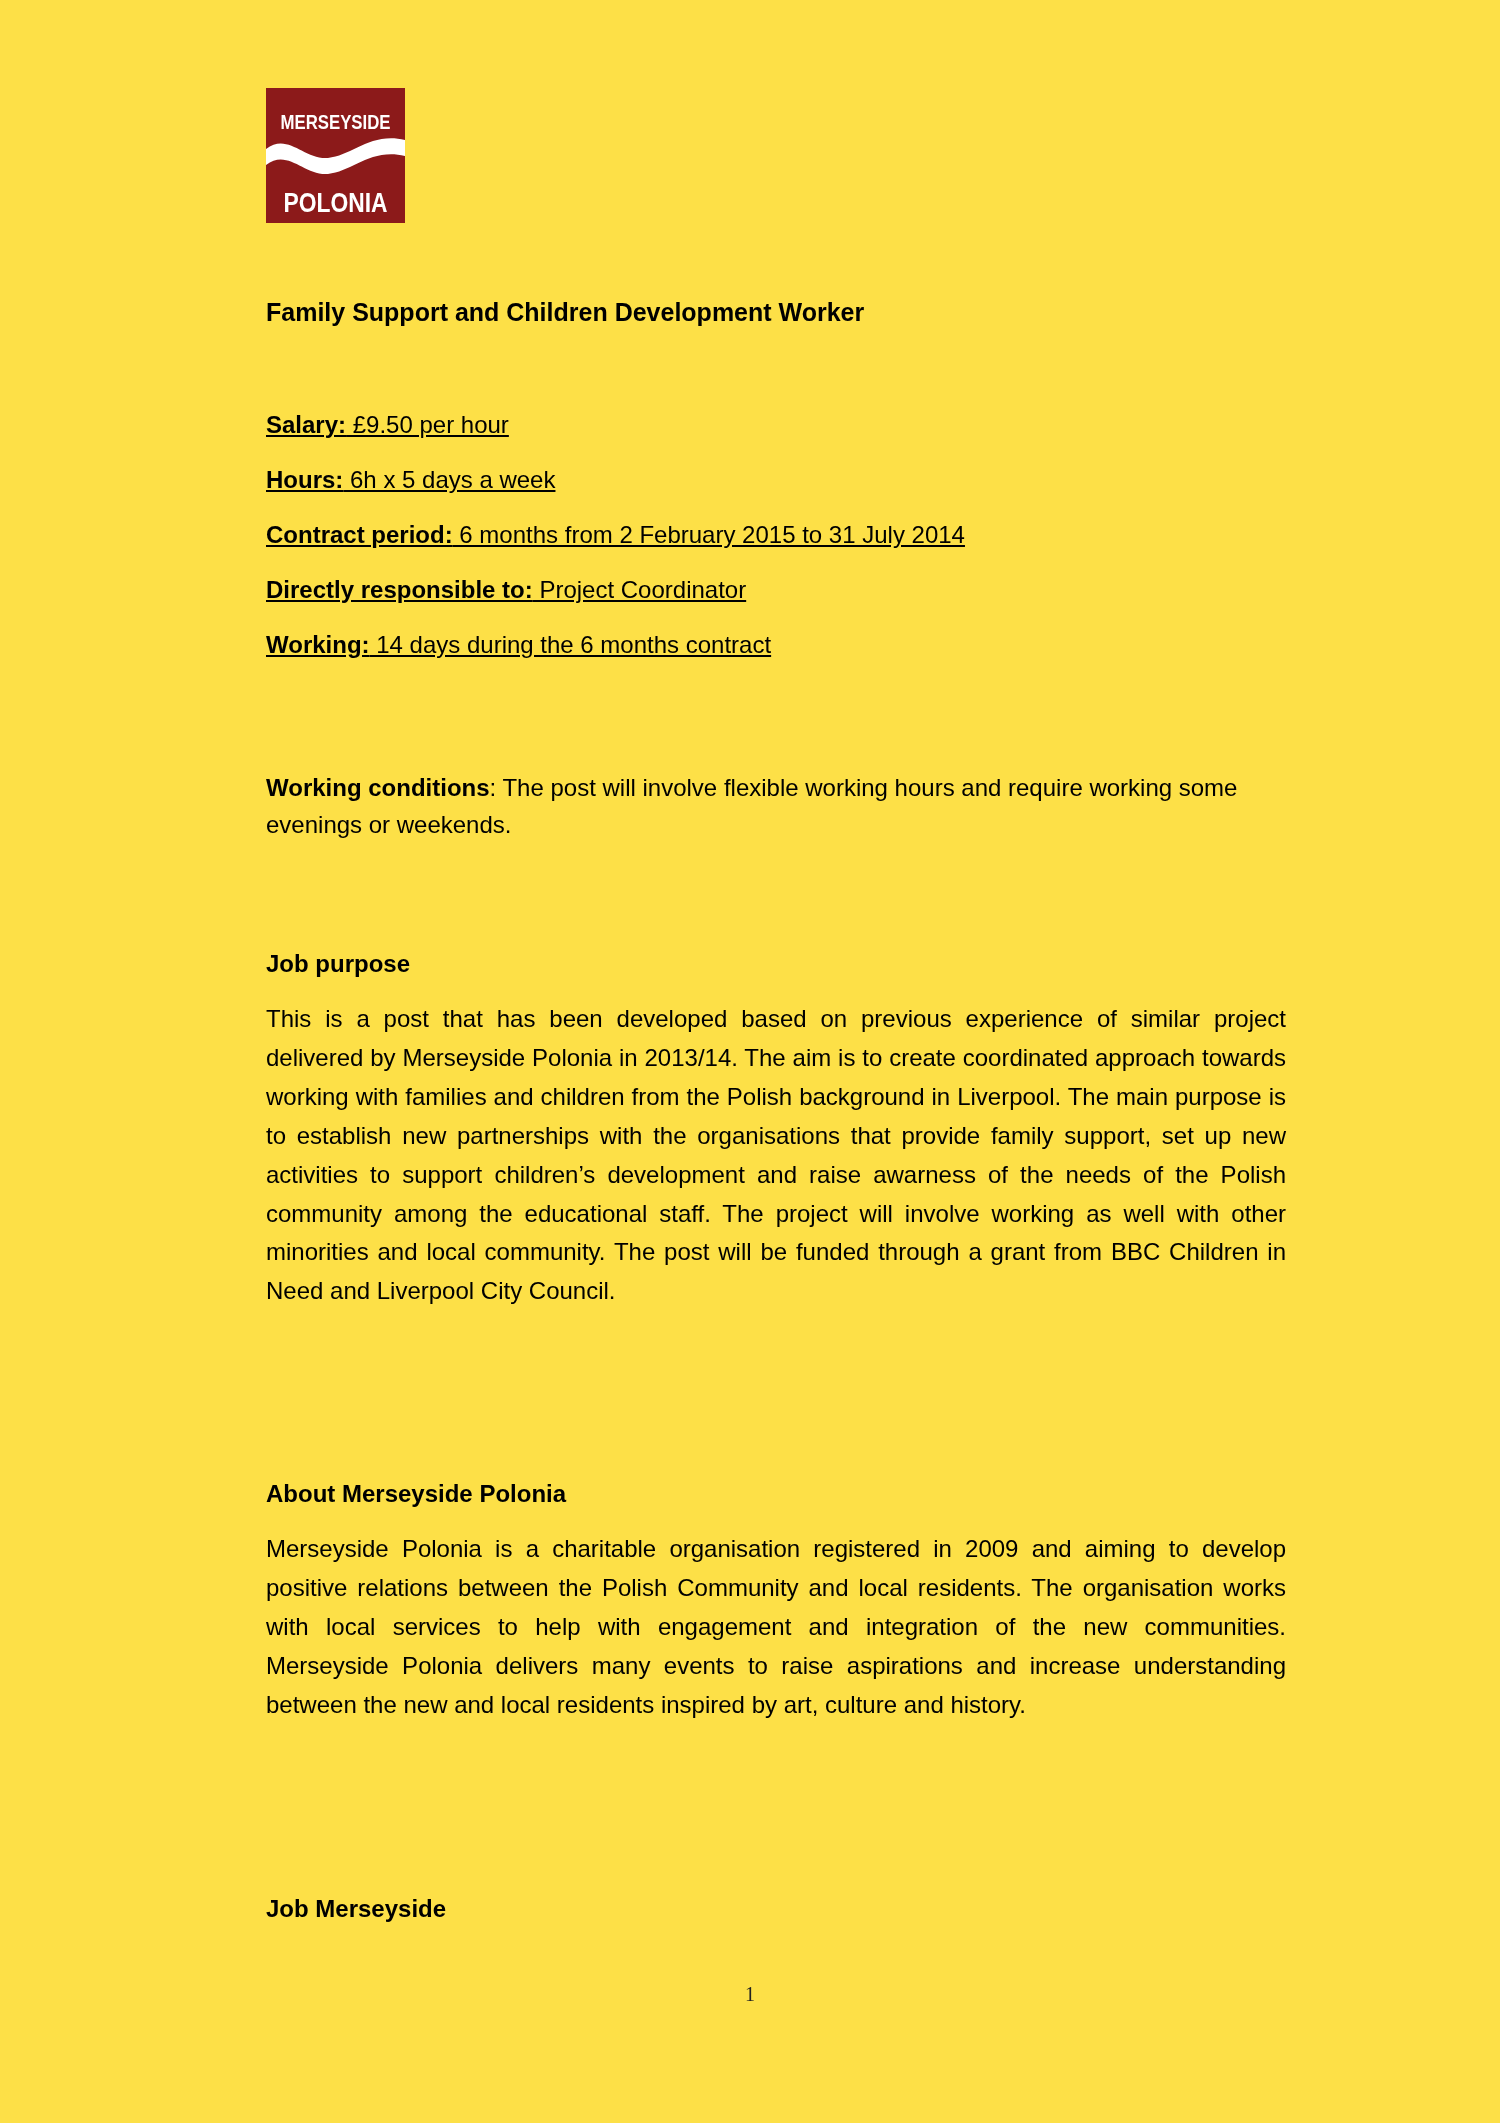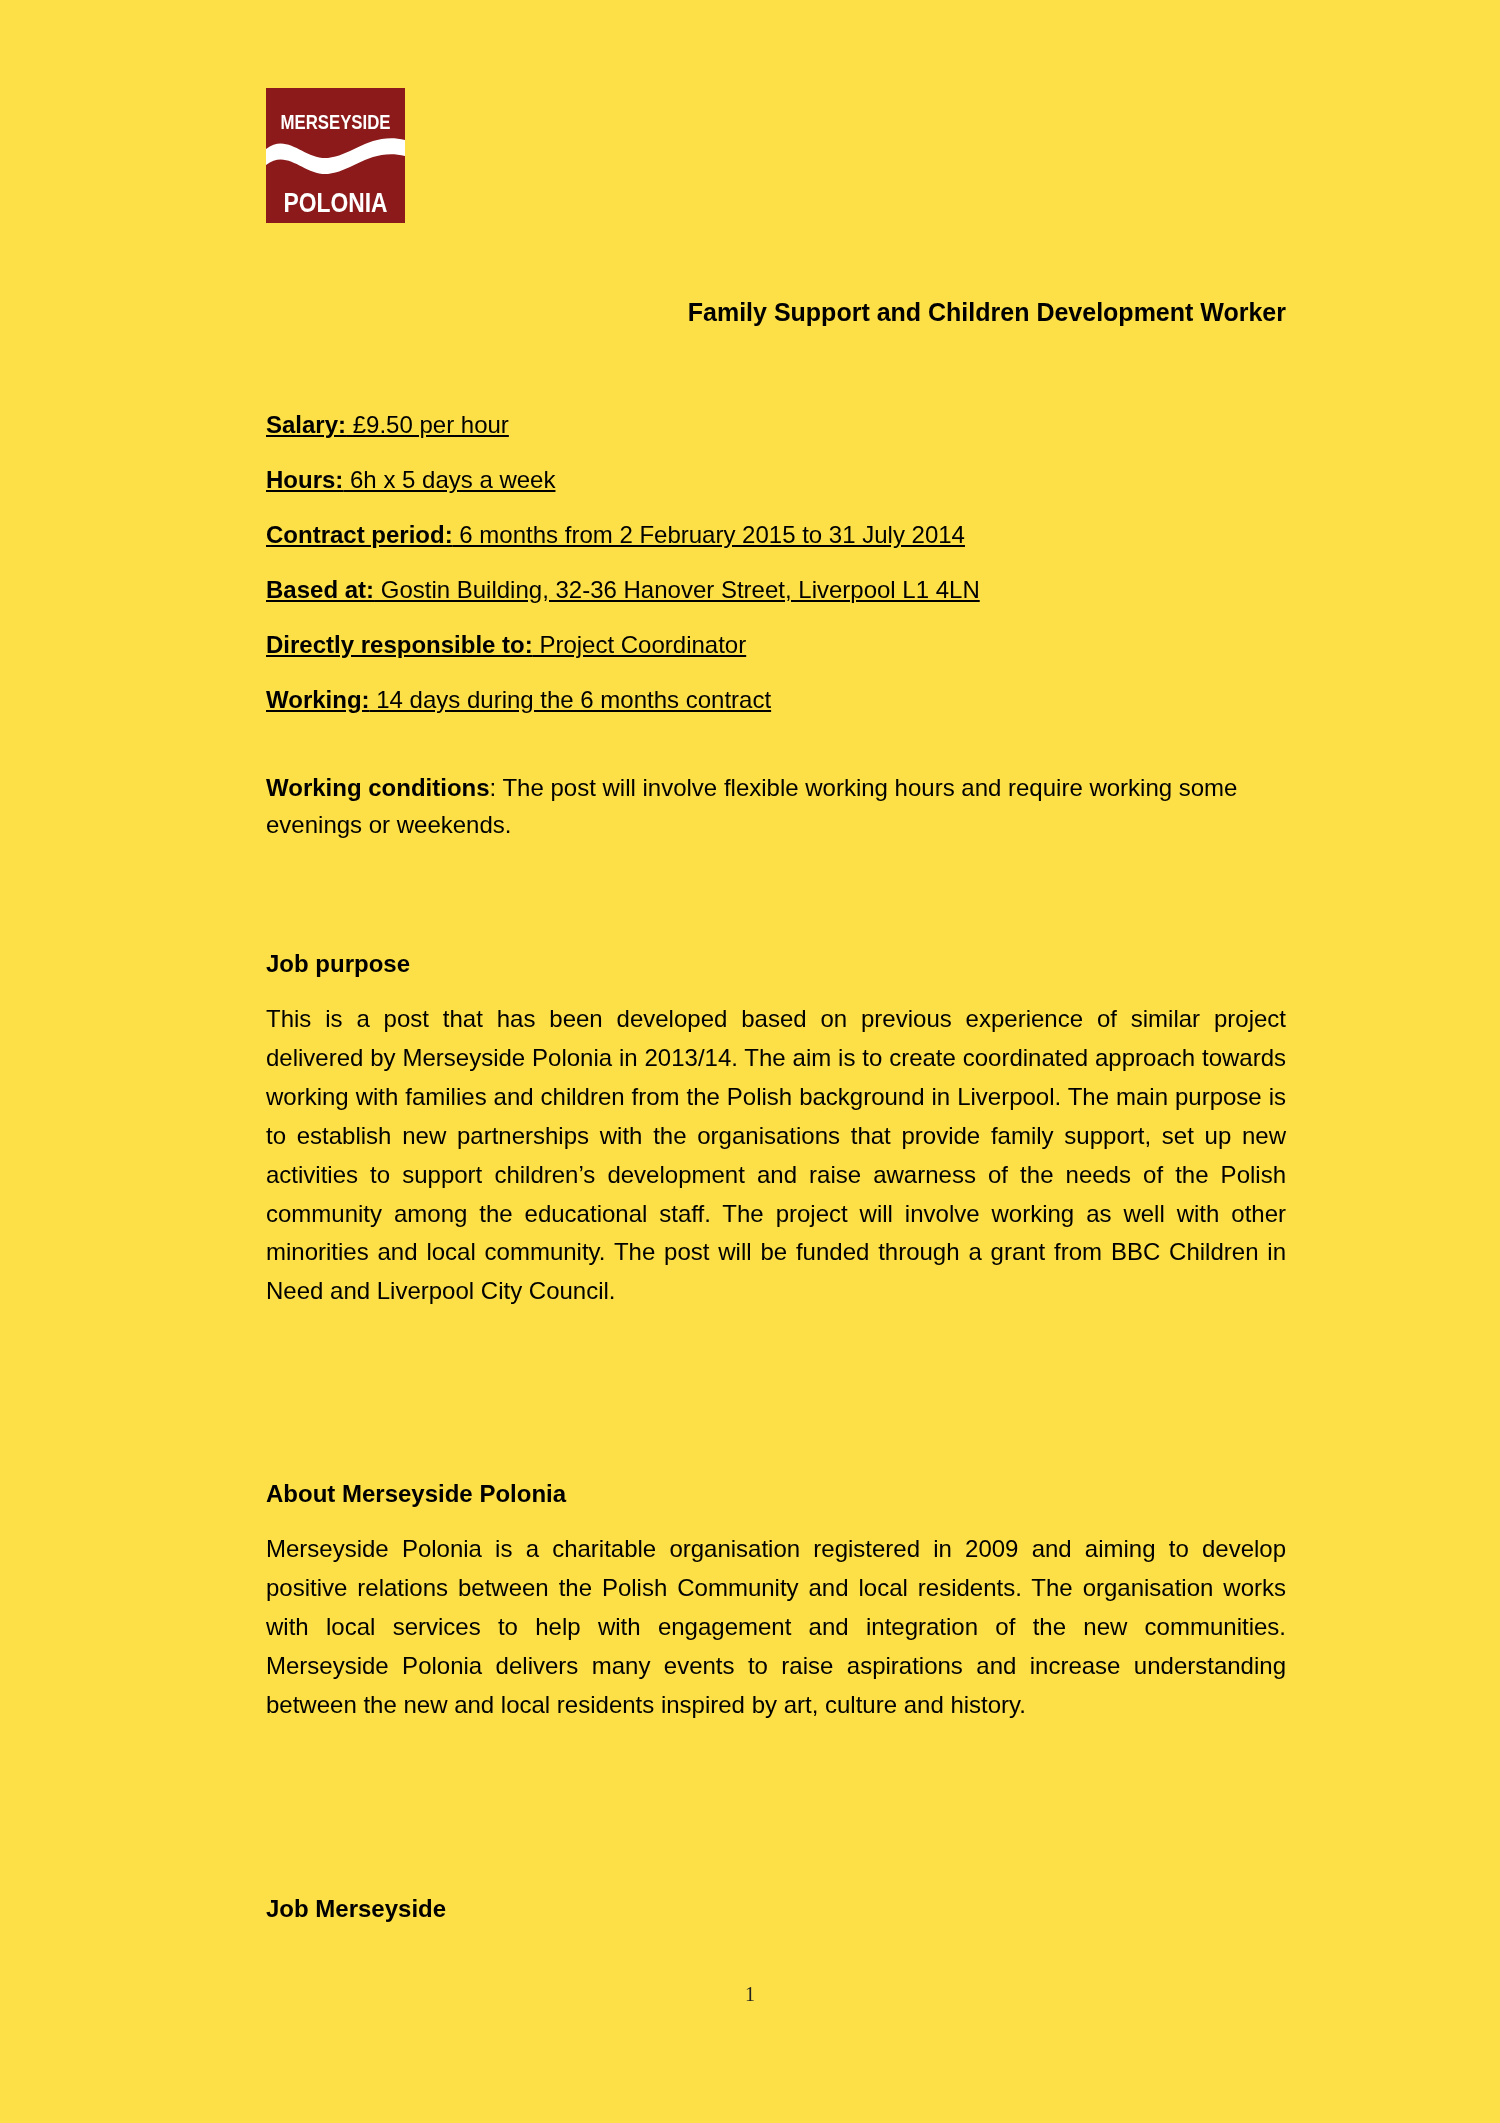--- a/index.html
+++ b/index.html
@@ -36,21 +36,21 @@
   .content {
     position: absolute;
     left: 266px;
     top: 0;
     width: 1020px;
   }
 
   .doc-title {
     margin: 0;
     padding: 0;
-    text-align: right;
+    text-align: left;
     font-size: 25px;
     font-weight: bold;
     line-height: 1.25;
     position: absolute;
     top: 297px;
     left: 0;
     width: 1020px;
   }
 
   
@@ -153,23 +153,20 @@
       <p class="detail-line">
         <span class="k">Salary:</span><span class="v"> £9.50 per hour</span>
       </p>
       <p class="detail-line">
         <span class="k">Hours:</span><span class="v"> 6h x 5 days a week</span>
       </p>
       <p class="detail-line">
         <span class="k">Contract period:</span><span class="v"> 6 months from 2 February 2015 to 31 July 2014</span>
       </p>
       <p class="detail-line">
-        <span class="k">Based at:</span><span class="v"> Gostin Building, 32-36 Hanover Street, Liverpool L1 4LN</span>
-      </p>
-      <p class="detail-line">
         <span class="k">Directly responsible to:</span><span class="v"> Project Coordinator</span>
       </p>
       <p class="detail-line">
         <span class="k">Working:</span><span class="v"> 14 days during the 6 months contract</span>
       </p>
     </div>
 
     <p class="working-conditions">
       <span class="k">Working conditions</span><span class="v">: The post will involve flexible working hours and require working some evenings or weekends.</span>
     </p>

